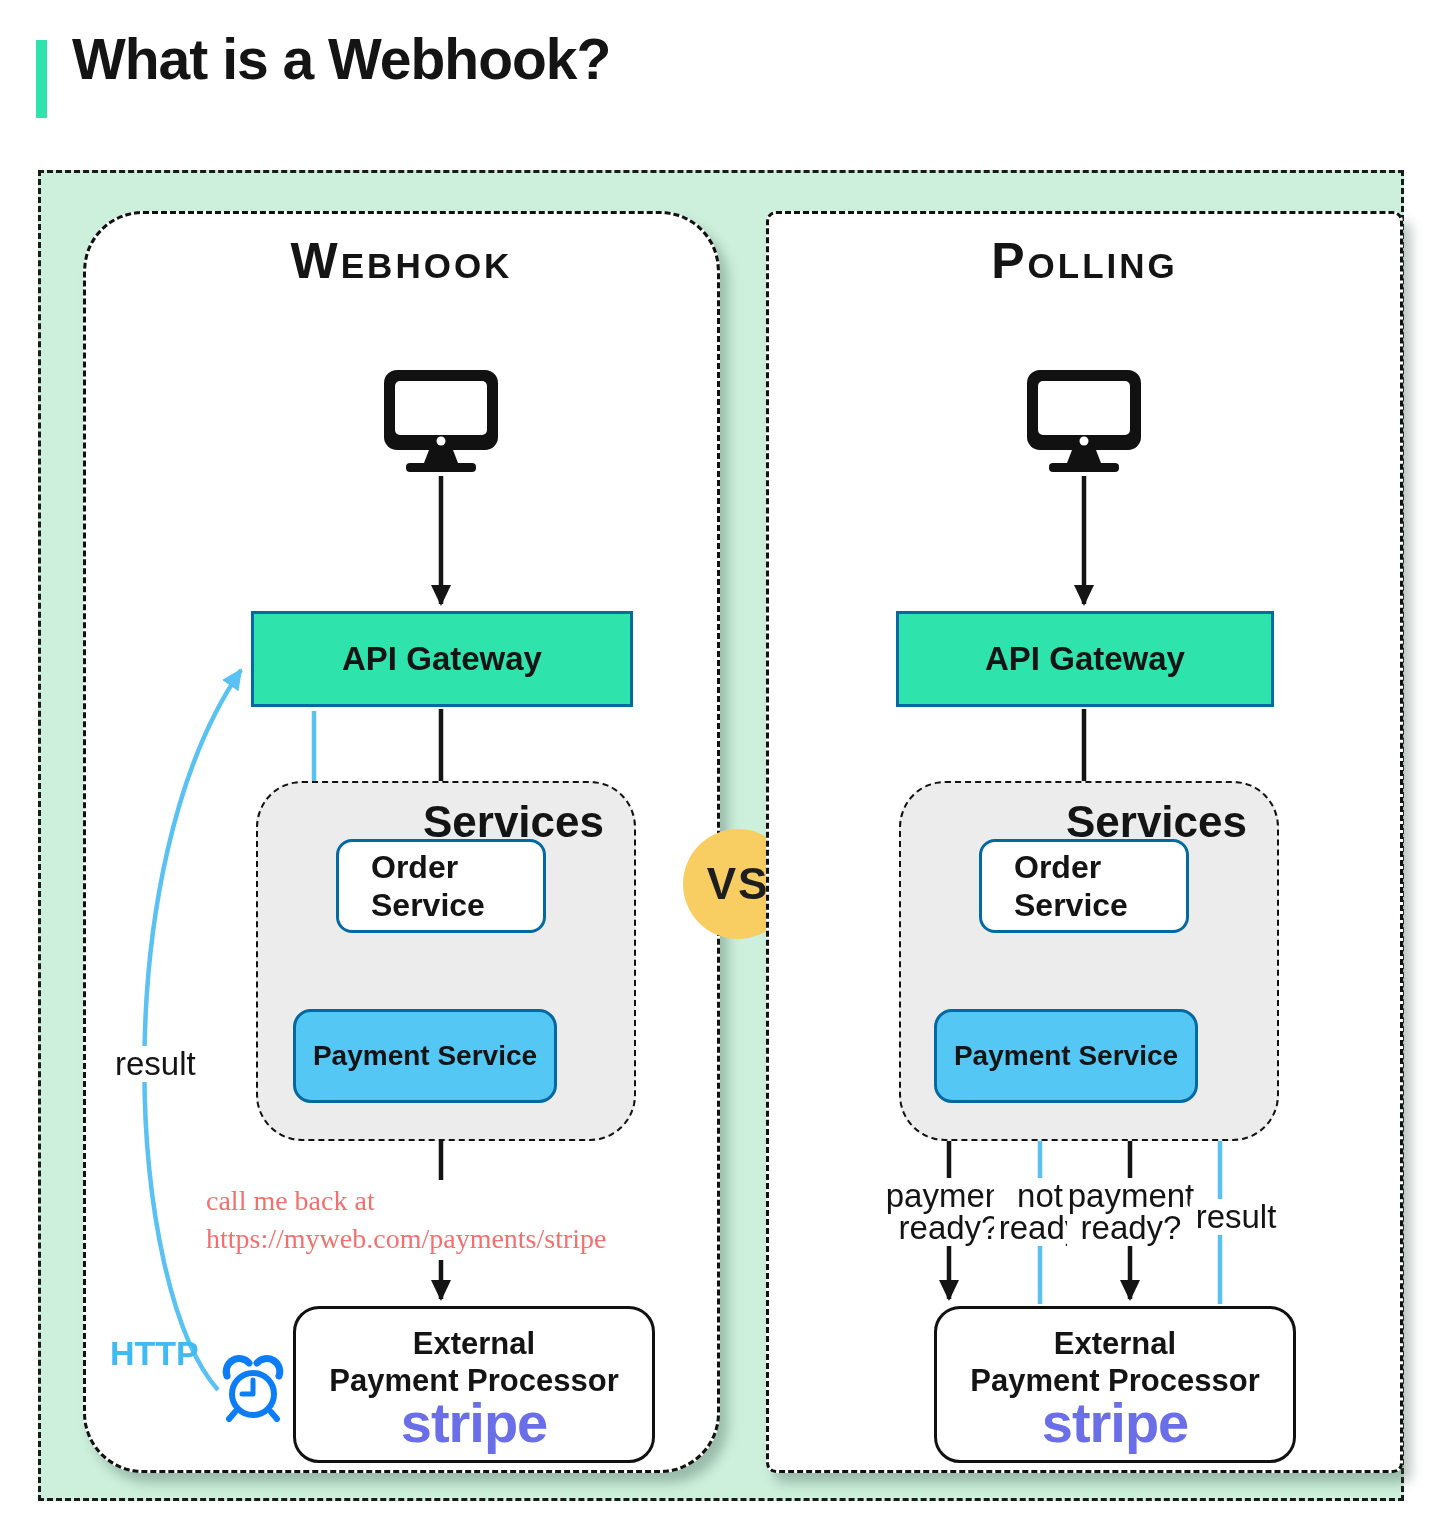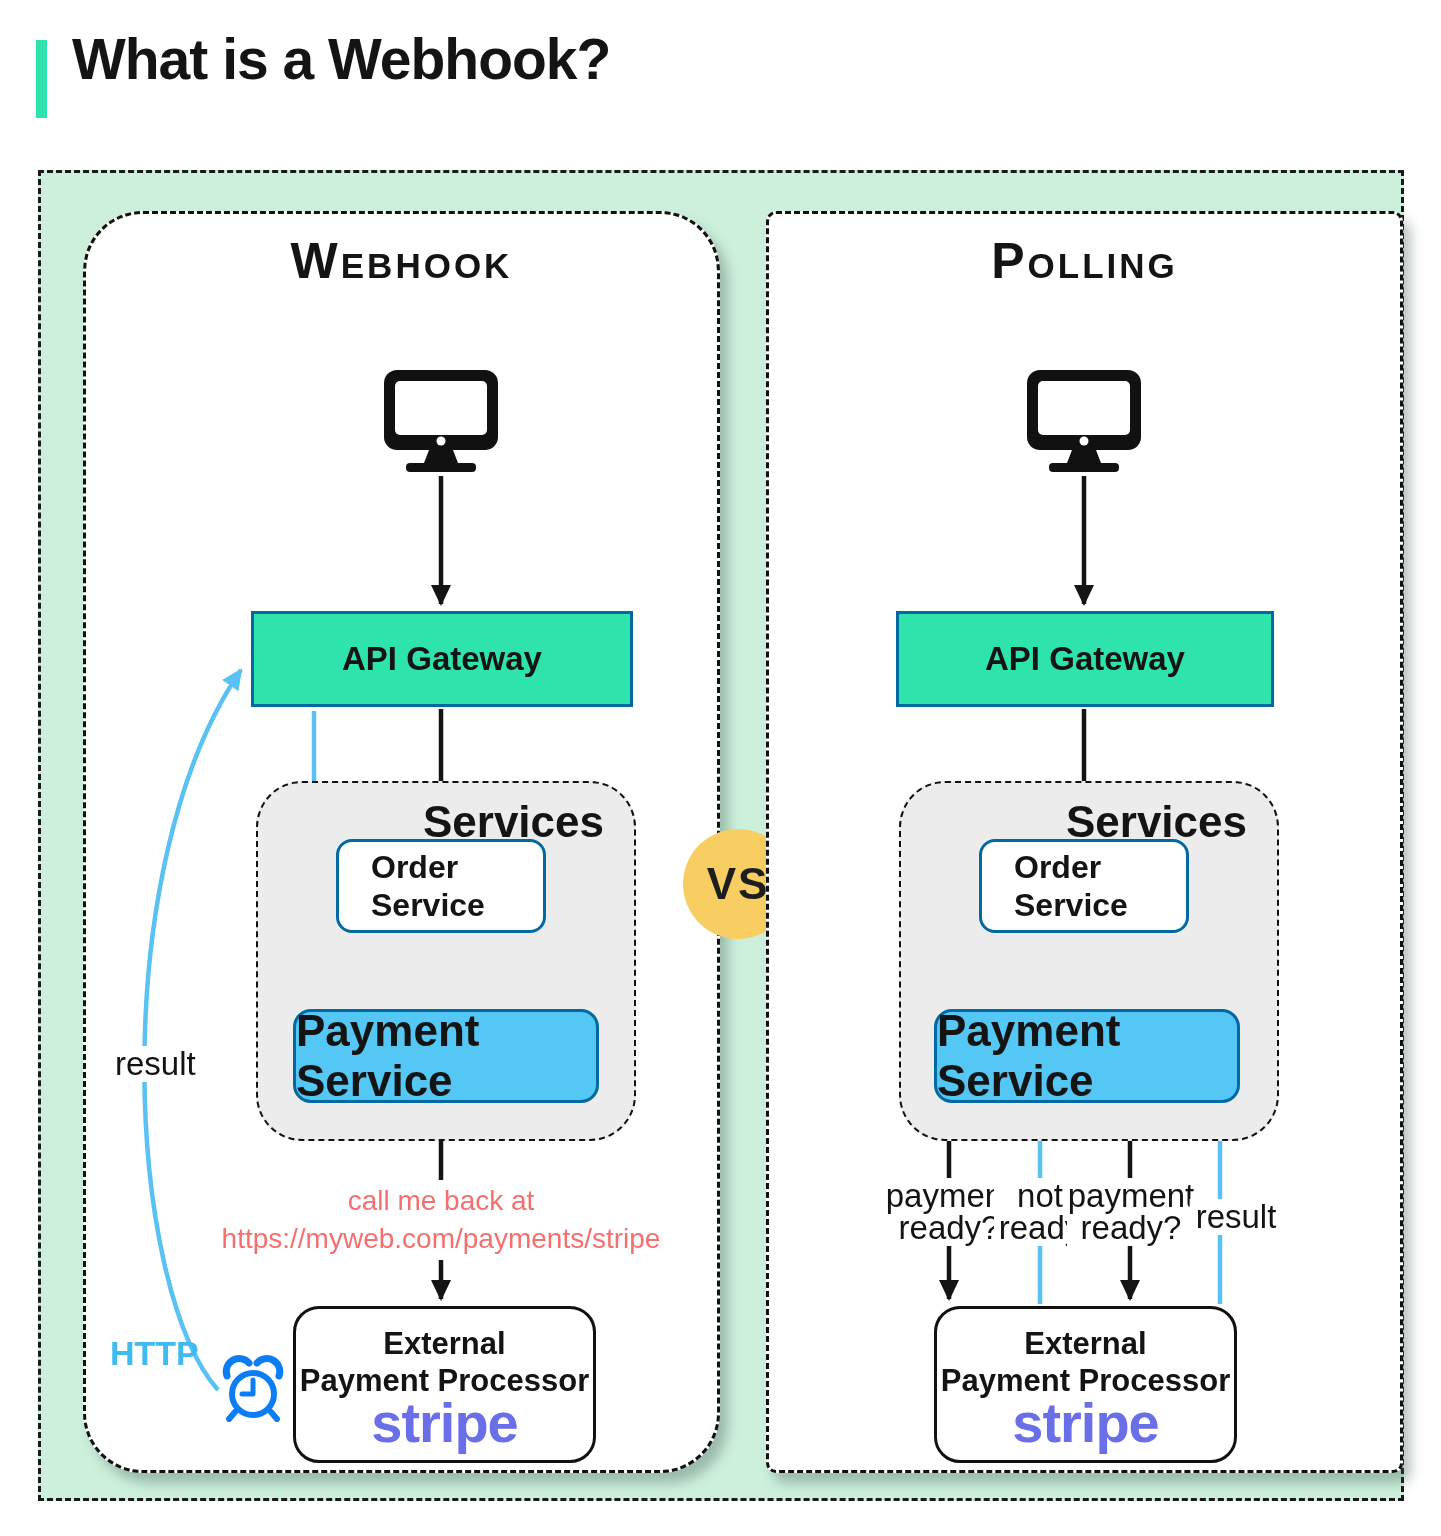--- a/index.html
+++ b/index.html
@@ -38,33 +38,33 @@
   .p-polling .gateway{left:127px;width:378px;}
 
   .services{position:absolute;top:567px;width:380px;height:360px;box-sizing:border-box;
             background:var(--services-gray);border:2.5px dashed #111;border-radius:46px;}
   .p-webhook .services{left:170px;} .p-polling .services{left:130px;}
   .svc-label{position:absolute;top:14px;right:30px;font-size:44px;font-weight:bold;}
 
   .order{top:625px;width:210px;height:94px;border-radius:16px;background:#fff;font-size:32px;line-height:38px;}
   .p-webhook .order{left:250px;} .p-polling .order{left:210px;}
   .order span{display:block;width:140px;}
-  .payment{top:795px;width:306px;height:94px;border-radius:18px;background:var(--payment-blue);font-size:44px;}
+  .payment{top:795px;width:264px;height:94px;border-radius:18px;background:var(--payment-blue);font-size:28px;}
   .p-webhook .payment{left:207px;} .p-polling .payment{left:165px;}
 
-  .external{position:absolute;top:1092px;width:303px;height:157px;box-sizing:border-box;background:#fff;
+  .external{position:absolute;top:1092px;width:362px;height:157px;box-sizing:border-box;background:#fff;
             border:3px solid #111;border-radius:26px;display:flex;flex-direction:column;
             align-items:center;justify-content:center;padding-top:2px;}
   .p-webhook .external{left:207px;} .p-polling .external{left:165px;}
   .ext-line{font-size:31px;font-weight:bold;line-height:37px;}
   .stripe{font-size:56px;font-weight:bold;color:var(--stripe-purple);letter-spacing:-1px;line-height:48px;}
 
   .lbl{position:absolute;font-size:33px;color:#141414;background:#fff;text-align:center;line-height:32px;}
   .callback{position:absolute;left:355px;top:966px;transform:translateX(-50%);width:470px;
-            text-align:center;background:#fff;color:var(--callback-red);font-size:28px;line-height:38px;padding:2px 0;}
+            text-align:left;background:#fff;color:var(--callback-red);font-size:28px;line-height:38px;padding:2px 0;font-family:Liberation Serif, serif;}
   .result-l{left:23px;top:832px;padding:2px 6px;}
   .http{position:absolute;left:24px;top:1120px;font-size:34px;font-weight:bold;color:var(--http-blue);}
   .clock{position:absolute;left:133px;top:1140px;width:68px;height:68px;}
 
   .al{transform:translateX(-50%);padding:2px 0;}
   .al1{left:180px;top:964px;width:128px;}
   .al2{left:271px;top:964px;width:92px;}
   .al3{left:362px;top:964px;width:128px;}
   .al4{left:467px;top:985px;padding:2px 6px;}
 

